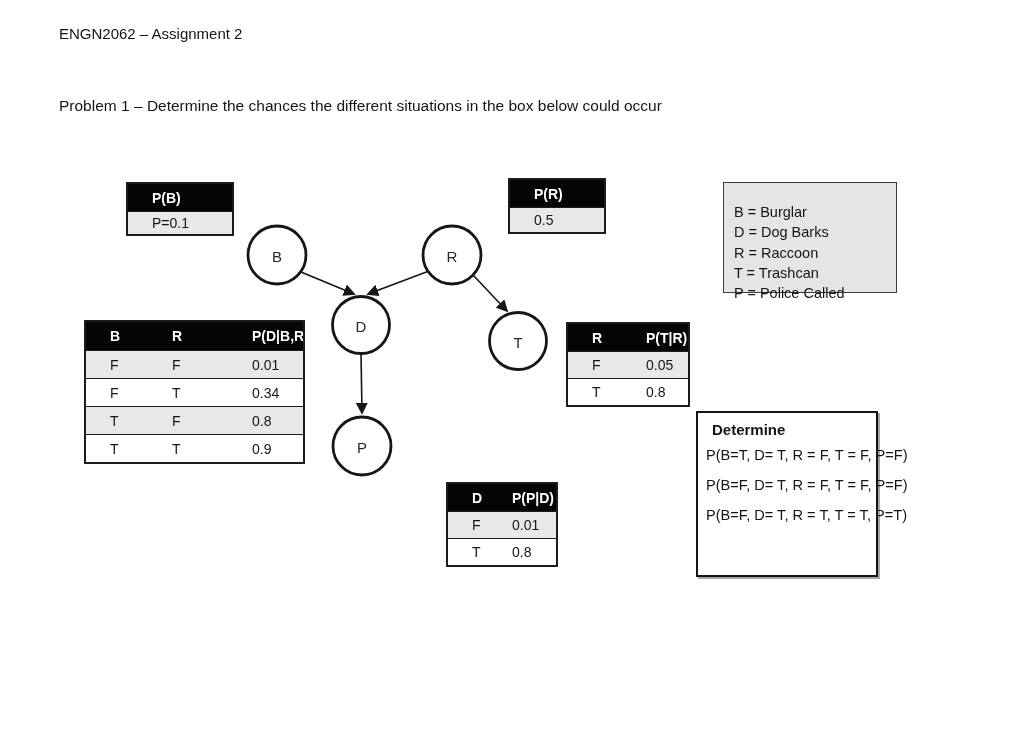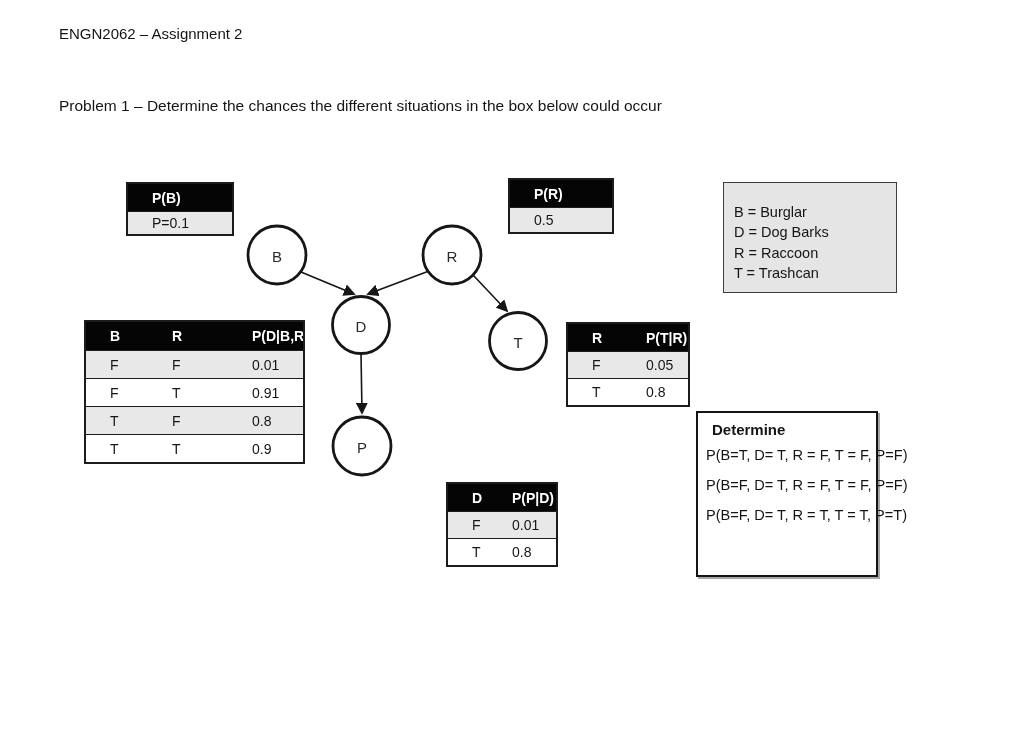--- a/index.html
+++ b/index.html
@@ -106,21 +106,21 @@
 
   <div class="tbl" style="left:126px; top:182px; width:108px;">
     <div class="trow cols-1 th h27">
       <div class="cell">P(B)</div>
     </div>
     <div class="trow cols-1 shade h24">
       <div class="cell">P=0.1</div>
     </div>
   </div>
 
-  <div class="tbl" style="left:508px; top:178px; width:106px;">
+  <div class="tbl" style="left:508px; top:178px; width:98px;">
     <div class="trow cols-1 th h27">
       <div class="cell">P(R)</div>
     </div>
     <div class="trow cols-1 shade h25">
       <div class="cell">0.5</div>
     </div>
   </div>
 
   <div class="tbl" style="left:84px; top:320px; width:221px;">
     <div class="trow cols-pdbr th h28">
@@ -129,21 +129,21 @@
       <div class="cell">P(D|B,R)</div>
     </div>
     <div class="trow cols-pdbr shade h28">
       <div class="cell">F</div>
       <div class="cell">F</div>
       <div class="cell">0.01</div>
     </div>
     <div class="trow cols-pdbr h28">
       <div class="cell">F</div>
       <div class="cell">T</div>
-      <div class="cell">0.91</div>
+      <div class="cell">0.34</div>
     </div>
     <div class="trow cols-pdbr shade h28">
       <div class="cell">T</div>
       <div class="cell">F</div>
       <div class="cell">0.8</div>
     </div>
     <div class="trow cols-pdbr h28">
       <div class="cell">T</div>
       <div class="cell">T</div>
       <div class="cell">0.9</div>
@@ -178,20 +178,21 @@
       <div class="cell">T</div>
       <div class="cell">0.8</div>
     </div>
   </div>
 
   <div class="legend-box">
     <div>B = Burglar</div>
     <div>D = Dog Barks</div>
     <div>R = Raccoon</div>
     <div>T = Trashcan</div>
+    <div>P = Police Called</div>
   </div>
 
   <div class="determine-box">
     <div class="determine-title">Determine</div>
     <div class="det-line first">P(B=T, D= T, R = F, T = F, P=F)</div>
     <div class="det-line">P(B=F, D= T, R = F, T = F, P=F)</div>
     <div class="det-line">P(B=F, D= T, R = T, T = T, P=T)</div>
   </div>
 
 </div>

